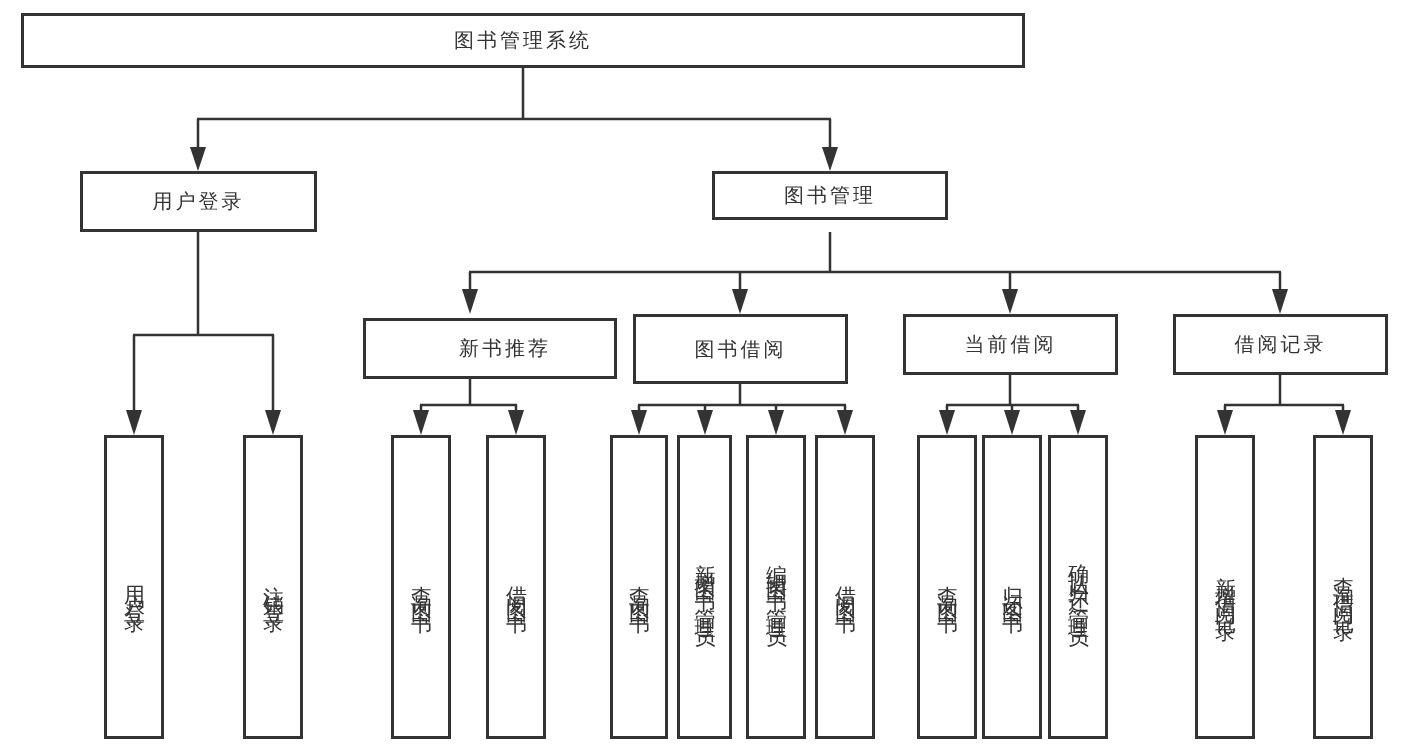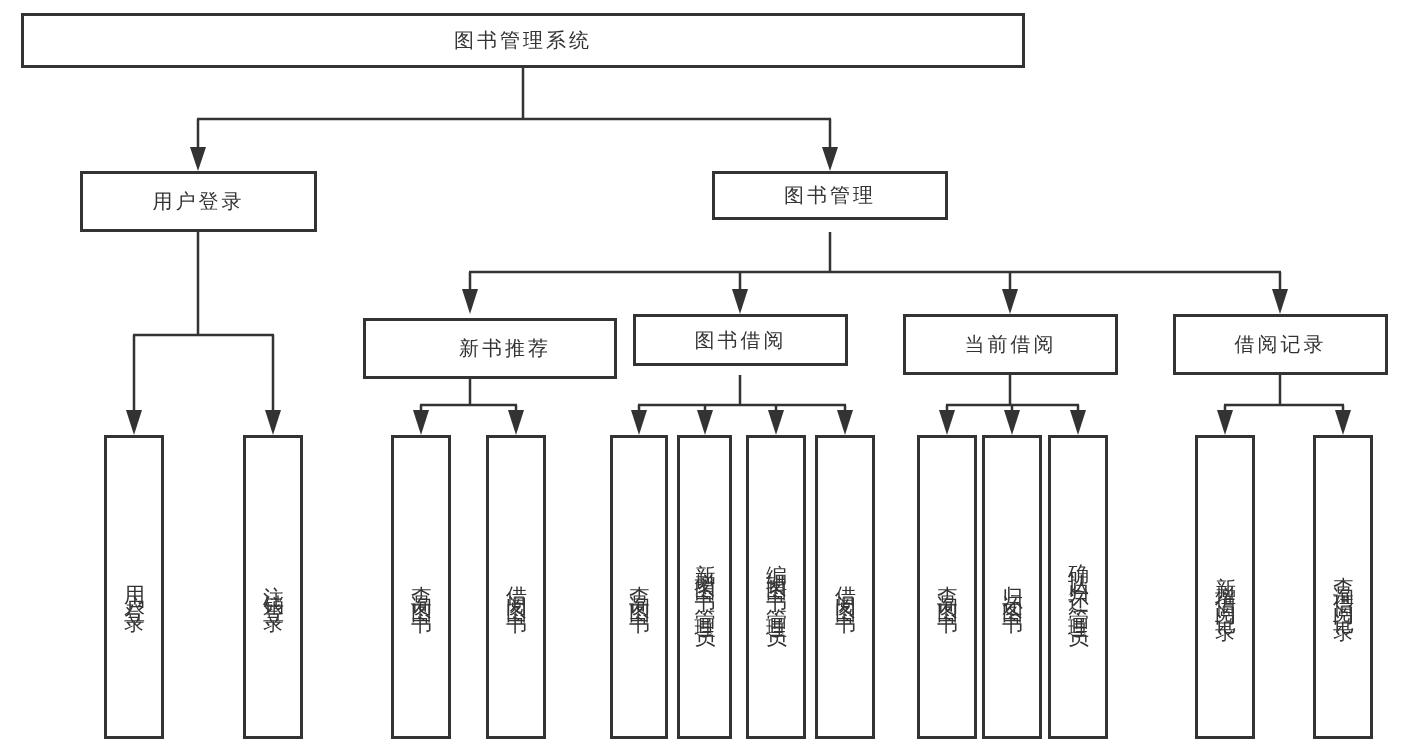--- a/index.html
+++ b/index.html
@@ -23,21 +23,21 @@
   .node.h{font-size:20px; letter-spacing:3px;}
   .node.v .label{
     writing-mode:vertical-rl; text-orientation:mixed;
     font-size:21px; letter-spacing:9px; line-height:1;
   }
   
   .n-root        {left:21px;  top:13px;  width:1004px; height:55px;}
   .n-login       {left:80px;  top:171px; width:237px;  height:61px;}
   .n-mgmt        {left:712px; top:171px; width:236px;  height:49px;}
   .n-newbooks    {left:363px; top:318px; width:254px;  height:61px;padding-left:30px;}
-  .n-bookborrow  {left:633px; top:314px; width:215px;  height:52px;font-family:Liberation Mono, monospace;}
+  .n-bookborrow  {left:633px; top:314px; width:215px;  height:70px;font-family:Liberation Mono, monospace;}
   .n-current     {left:903px; top:314px; width:215px;  height:61px;}
   .n-records     {left:1173px;top:314px; width:215px;  height:61px;}
   .leaf{top:435px; height:304px;}
   .n-userlogin   {left:104px;  width:60px;}
   .n-logout      {left:243px;  width:60px;}
   .n-nb-query    {left:391px;  width:60px;}
   .n-nb-borrow   {left:486px;  width:60px;}
   .n-bb-query    {left:610px;  width:58px;}
   .n-bb-add      {left:677px;  width:55px;}
   .n-bb-edit     {left:746px;  width:60px;}

